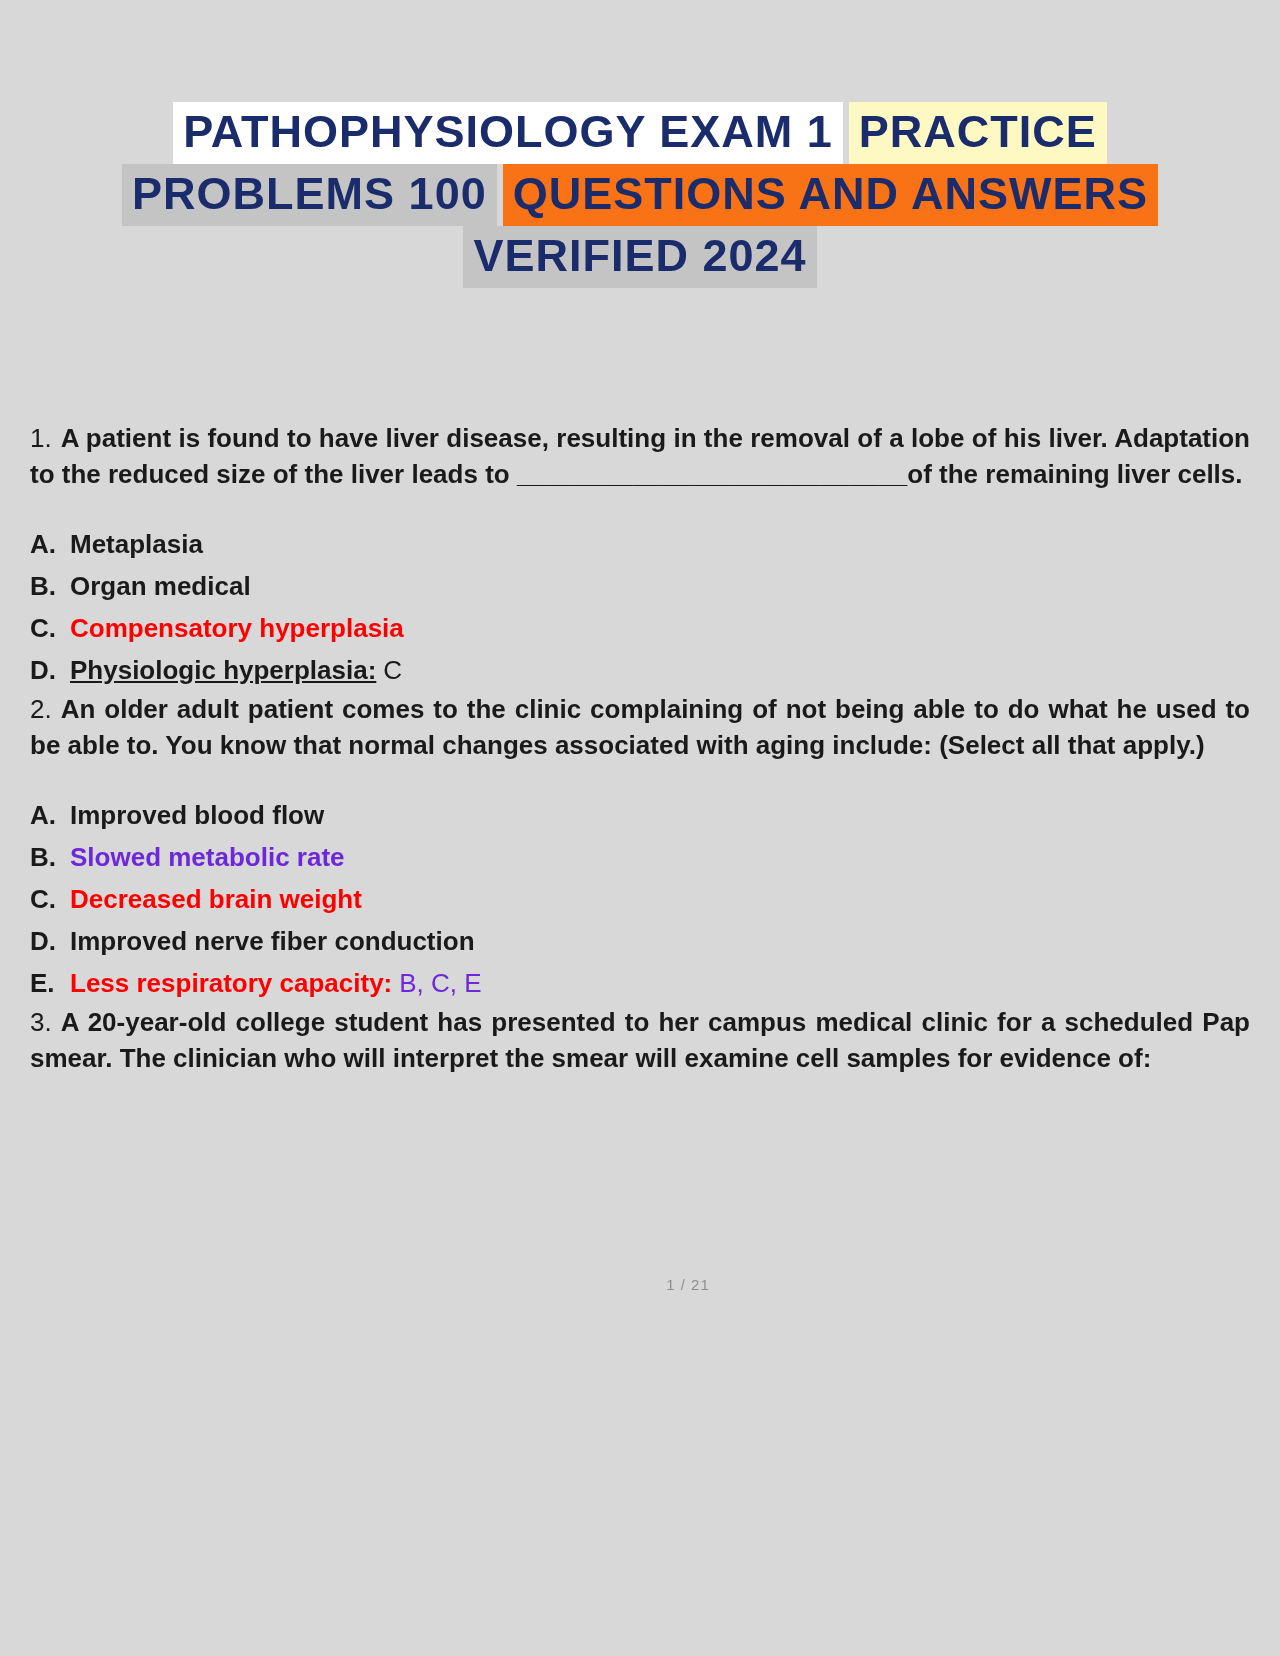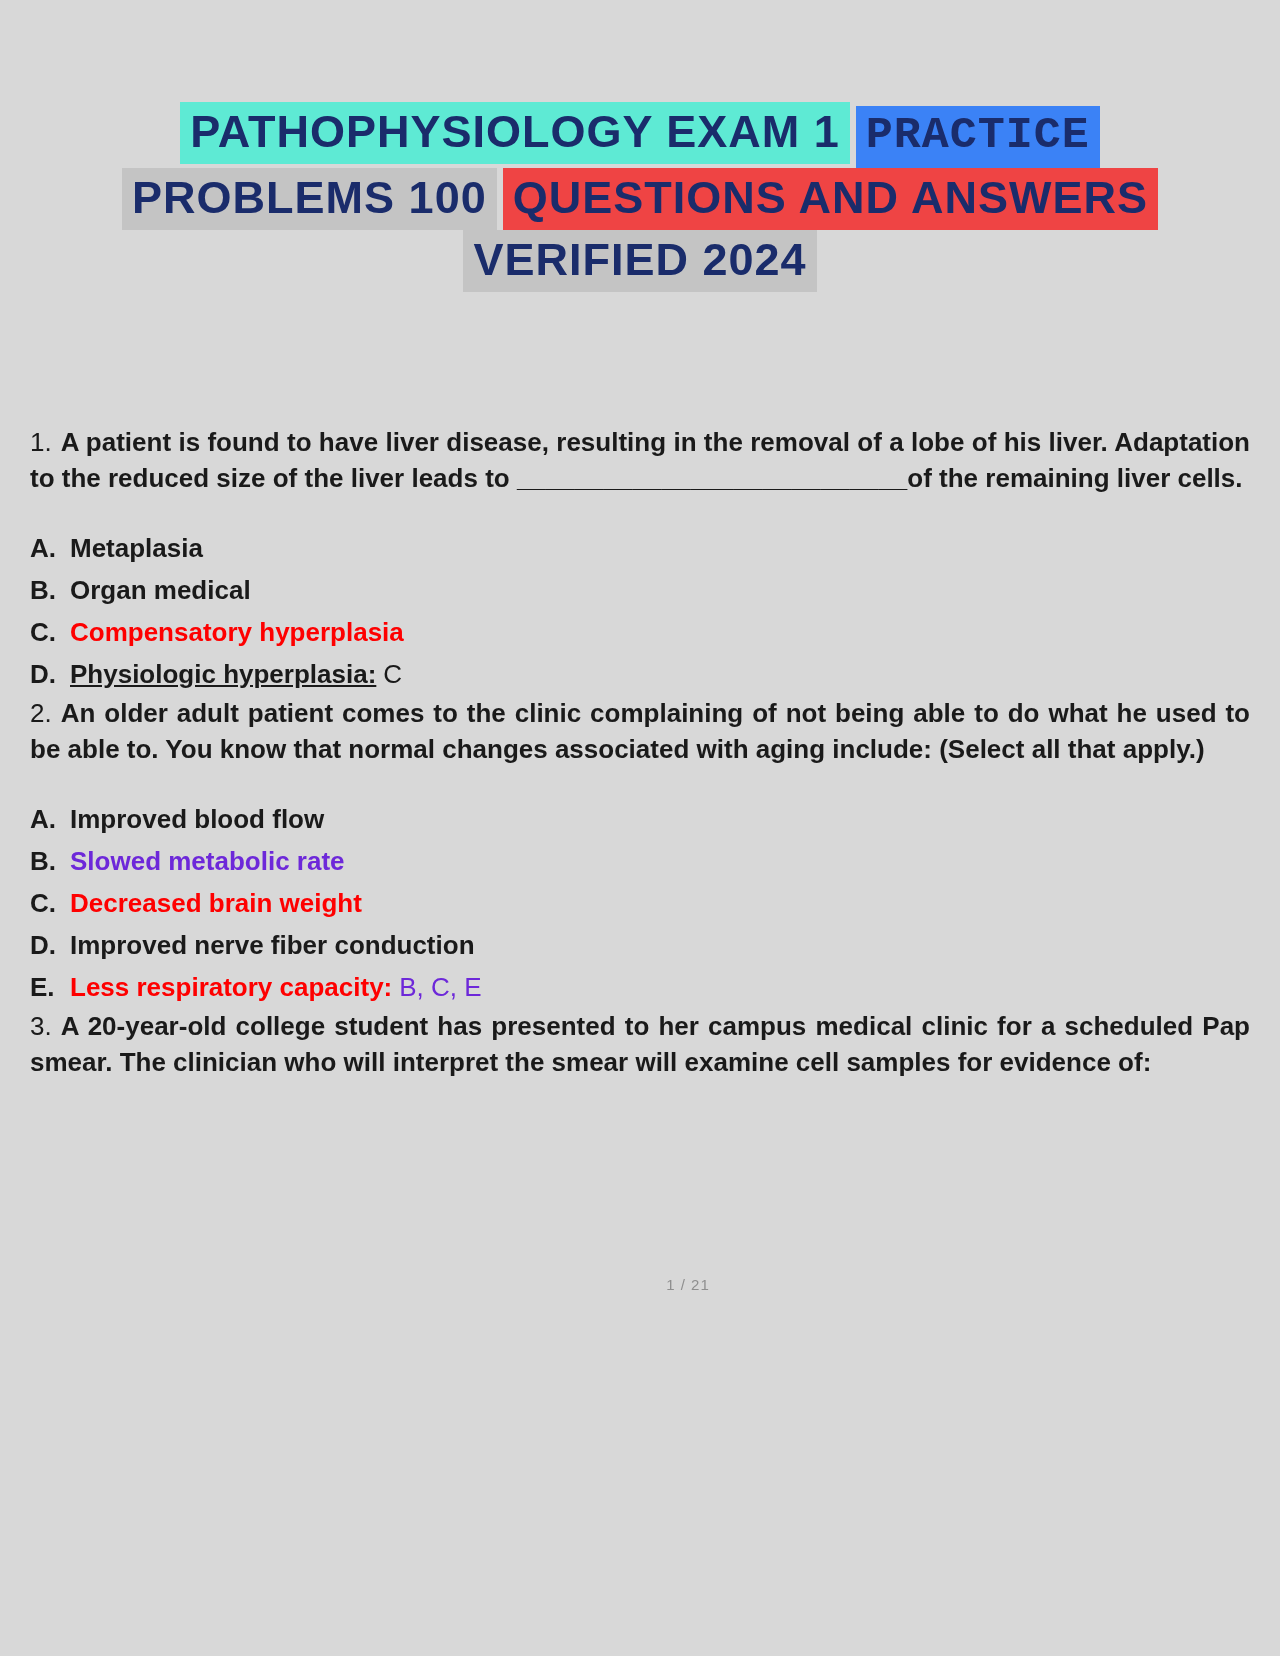--- a/index.html
+++ b/index.html
@@ -72,24 +72,24 @@
     padding-left:48px;
   }
 </style>
 </head>
 <body>
 
 <div class="page">
 
   <h1 class="title" style="color: rgb(26, 44, 107);">
     <div class="title-line">
-      <span class="title-seg" style="background-color: #5eead4; text-align: right;">PATHOPHYSIOLOGY EXAM 1</span><span class="title-seg" style="background-color: #3b82f6; font-family: Liberation Mono, monospace;">PRACTICE</span>
+      <span class="title-seg" style="background-color: #ffffff; text-align: right;">PATHOPHYSIOLOGY EXAM 1</span><span class="title-seg" style="background-color: #fef9c3;">PRACTICE</span>
     </div>
     <div class="title-line">
-      <span class="title-seg" style="background-color: rgb(196, 196, 196);">PROBLEMS 100</span><span class="title-seg" style="background-color: #ef4444;">QUESTIONS AND ANSWERS</span>
+      <span class="title-seg" style="background-color: rgb(196, 196, 196);">PROBLEMS 100</span><span class="title-seg" style="background-color: #f97316;">QUESTIONS AND ANSWERS</span>
     </div>
     <div class="title-line">
       <span class="title-seg" style="background-color: rgb(196, 196, 196);">VERIFIED 2024</span>
     </div>
   </h1>
 
   <div class="content">
 
     <div class="question">
       <p class="qtext">

